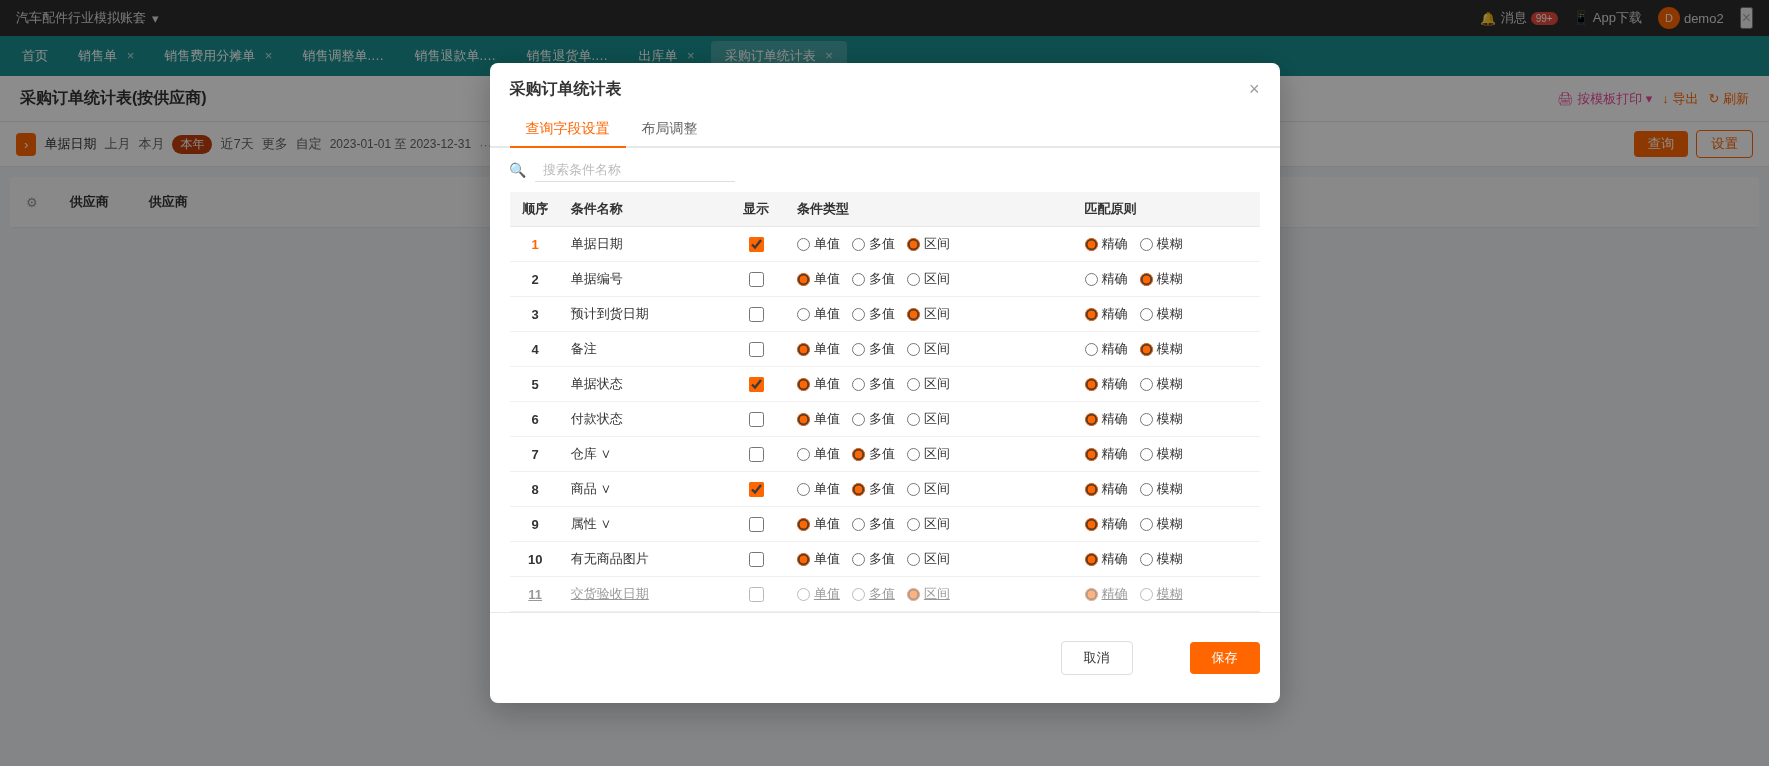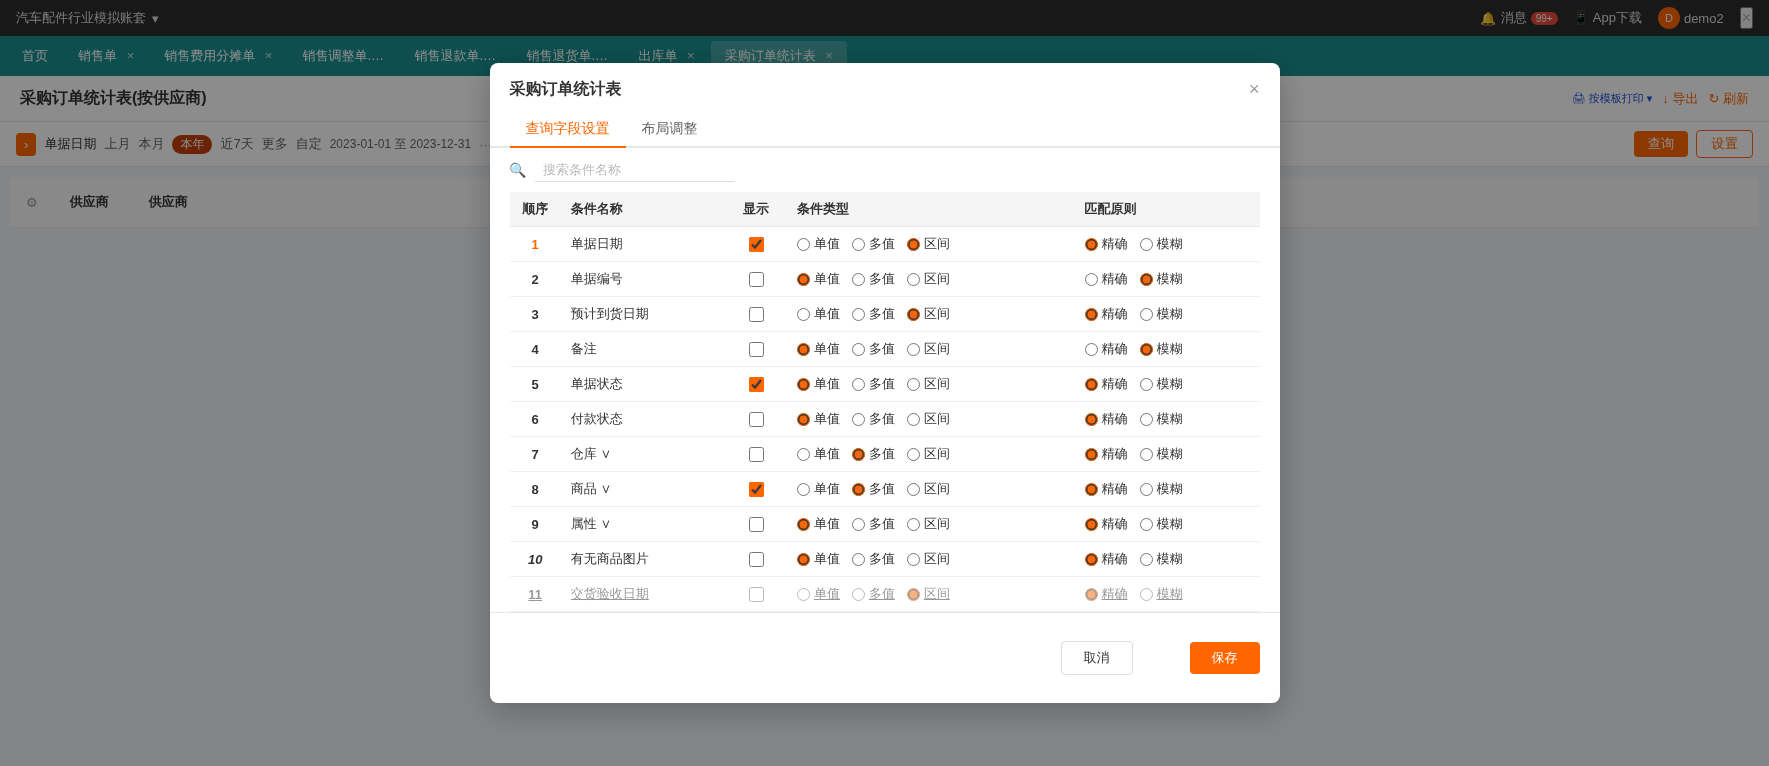--- a/index.html
+++ b/index.html
@@ -44,21 +44,21 @@
     .page-header {
       background: #fff;
       padding: 12px 20px;
       display: flex;
       align-items: center;
       justify-content: space-between;
       border-bottom: 1px solid #e8e8e8;
     }
     .page-title { font-size: 16px; font-weight: bold; color: #333; }
     .header-actions { display: flex; align-items: center; gap: 10px; }
-    .btn-print { color: #1d4ed8; border: none; background: none; cursor: pointer; font-size: 11px; }
+    .btn-print { color: #ec4899; border: none; background: none; cursor: pointer; font-size: 13px; }
     .btn-export { color: #f60; border: none; background: none; cursor: pointer; font-size: 13px; }
     .btn-refresh { color: #f60; border: none; background: none; cursor: pointer; font-size: 13px; }
 
     
     .filter-bar {
       background: #fff;
       padding: 8px 16px;
       display: flex;
       align-items: center;
       gap: 8px;
@@ -545,21 +545,21 @@
             </td>
             <td>
               <div class="match-group">
                 <label class="match-item"><input type="radio" name="mr9" checked="" style=""> 精确</label>
                 <label class="match-item"><input type="radio" name="mr9" style=""> 模糊</label>
               </div>
             </td>
           </tr>
 
           <tr>
-            <td style="color:#333;font-style:italic;">10</td>
+            <td style="color:#333;">10</td>
             <td>有无商品图片</td>
             <td>
               <div class="cb-wrapper">
                   <input type="checkbox" style="">
                 </div>
             </td>
             <td>
               <div class="radio-group">
                 <label class="radio-item"><input type="radio" name="ct10" checked="" style=""> 单值</label>
                 <label class="radio-item"><input type="radio" name="ct10" style=""> 多值</label>

